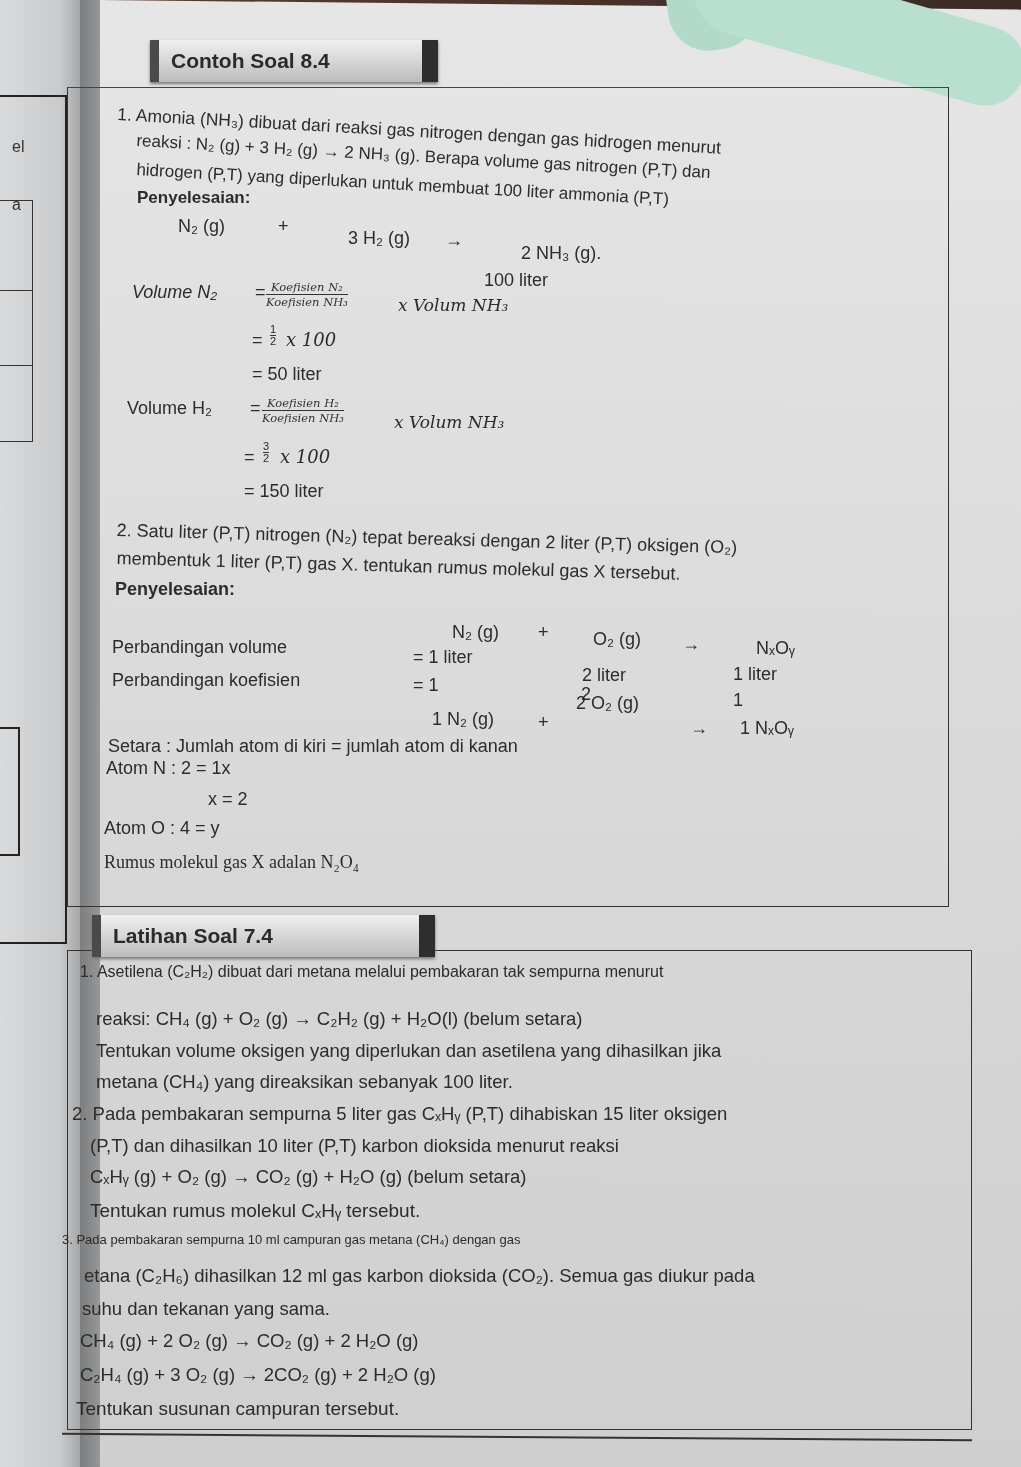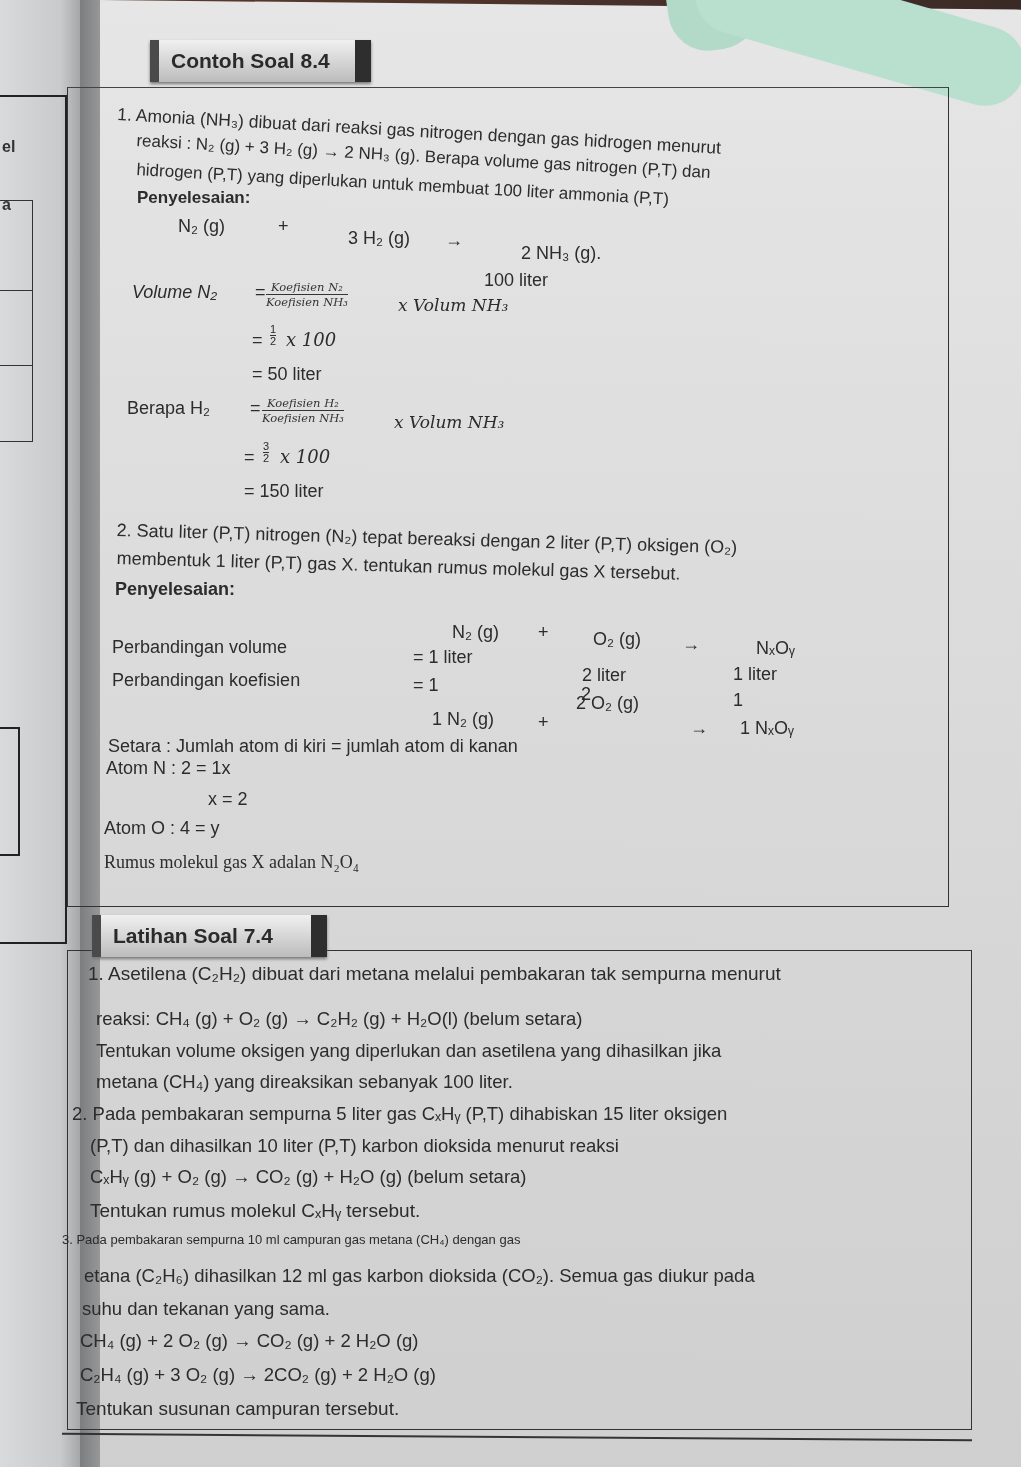--- a/index.html
+++ b/index.html
@@ -1,33 +1,33 @@
 <!DOCTYPE html>
 <html><head>
 <meta charset="utf-8">
 <style>
   html,body{margin:0;padding:0;}
   body{width:1021px;height:1467px;position:relative;overflow:hidden;background:#4a3a34;font-family:"Liberation Sans",sans-serif;color:#2a2a2a;}
   .left-page{position:absolute;left:0;top:0;width:110px;height:1467px;background:linear-gradient(90deg,#d9dadc 0%,#c9cacc 55%,#8d8e90 85%,#6f7072 100%);}
   .left-page .lp-box{position:absolute;left:-10px;top:95px;width:75px;height:845px;border:2px solid #222;border-left:none;}
   .left-page .lp-inner{position:absolute;left:-10px;top:200px;width:42px;height:240px;border:1px solid #333;border-left:none;}
   .left-page .lp-line{position:absolute;left:0;width:33px;height:1px;background:#333;}
-  .left-page .lp-txt{position:absolute;left:2px;font-size:16px;color:#333;font-weight:bold;}
+  .left-page .lp-txt{position:absolute;left:12px;font-size:16px;color:#333;}
   .left-page .lp-box2{position:absolute;left:-10px;top:727px;width:28px;height:125px;border:2px solid #222;border-left:none;}
   .spine{position:absolute;left:80px;top:0;width:38px;height:1467px;background:linear-gradient(90deg,#7c7d7f,#9a9b9d 60%,#c4c5c7);}
   .page{position:absolute;left:100px;top:0;width:921px;height:1467px;background:linear-gradient(180deg,#e6e6e6 0%,#dcdcdc 40%,#d4d4d4 75%,#cfcfcf 100%);transform:skewY(0.6deg);transform-origin:0 0;}
   .clip{position:absolute;left:690px;top:-10px;width:340px;height:80px;border-radius:40px;background:#b9dfcf;transform:rotate(16deg);}
   .clip2{position:absolute;left:668px;top:-30px;width:90px;height:80px;border-radius:0 0 40px 40px;background:#b3dac9;transform:rotate(-8deg);}
   .carpet{position:absolute;left:100px;top:0;width:921px;height:30px;background:linear-gradient(90deg,#5a3a2e,#3a2a26);}
   .box{position:absolute;border:1.5px solid #333;}
   .box1{left:67px;top:87px;width:880px;height:818px;border-top:1.5px solid #444;}
   .box2{left:67px;top:950px;width:903px;height:478px;}
   .tab{position:absolute;height:42px;background:linear-gradient(180deg,#f0f0f0,#bcbcbc);border-left:9px solid #4a4a4a;border-right:16px solid #2e2e2e;box-shadow:0 2px 3px #777;font-weight:bold;font-size:21px;color:#2a2a2a;display:flex;align-items:center;padding-left:12px;box-sizing:border-box;}
-  .tab1{left:150px;top:40px;width:221px;}
-  .tab2{left:92px;top:915px;width:235px;}
+  .tab1{left:150px;top:40px;width:288px;}
+  .tab2{left:92px;top:915px;width:343px;}
   .t{position:absolute;font-size:18px;white-space:nowrap;color:#2c2c2c;}
   .b{font-weight:bold;}
   .frac{position:absolute;font-family:"DejaVu Serif",serif;font-style:italic;font-size:11.5px;text-align:center;color:#333;}
   .frac .num{border-bottom:1.2px solid #333;padding:0 2px;}
   .serif{font-family:"DejaVu Serif",serif;font-style:italic;}
   .smf{position:absolute;font-size:11px;text-align:center;line-height:11px;}
   .bottom-line{position:absolute;left:62px;top:1436px;width:910px;height:2px;background:#333;transform:rotate(0.4deg);}
 </style>
 </head>
 <body>
@@ -71,21 +71,21 @@
 </div>
 <div class="t serif" style="left:398px;top:295px;font-size:17px;">x Volum NH₃</div>
 <div class="t" style="left:252px;top:330px;">=</div>
 <div class="smf" style="left:270px;top:324px;">
   <div style="border-bottom:1px solid #333">1</div>
   <div>2</div>
 </div>
 <div class="t serif" style="left:286px;top:329px;">x 100</div>
 <div class="t" style="left:252px;top:364px;">= 50 liter</div>
 
-<div class="t" style="left:127px;top:398px;">Berapa H₂</div>
+<div class="t" style="left:127px;top:398px;">Volume H₂</div>
 <div class="t" style="left:250px;top:398px;">=</div>
 <div class="frac" style="left:262px;top:396px;">
   <div class="num">Koefisien H₂</div>
   <div>Koefisien NH₃</div>
 </div>
 <div class="t serif" style="left:394px;top:412px;font-size:17px;">x Volum NH₃</div>
 <div class="t" style="left:244px;top:447px;">=</div>
 <div class="smf" style="left:263px;top:441px;">
   <div style="border-bottom:1px solid #333">3</div>
   <div>2</div>
@@ -121,21 +121,21 @@
 
 <div class="t" style="left:108px;top:736px;">Setara : Jumlah atom di kiri = jumlah atom di kanan</div>
 <div class="t" style="left:106px;top:758px;">Atom N :  2  = 1x</div>
 <div class="t" style="left:208px;top:789px;">x = 2</div>
 <div class="t" style="left:104px;top:818px;">Atom O : 4 = y</div>
 <div class="t" style="left:104px;top:852px;font-family:Liberation Serif, serif;">Rumus molekul gas X adalan N₂O₄</div>
 
 <div class="box box2"></div>
 <div class="tab tab2">Latihan Soal  7.4</div>
 
-<div class="t" style="left:80px;top:963px;font-size:19px;padding-left:8px;">1. Asetilena (C₂H₂) dibuat dari metana melalui pembakaran tak sempurna menurut</div>
+<div class="t" style="left:80px;top:963px;font-size:16px;">1. Asetilena (C₂H₂) dibuat dari metana melalui pembakaran tak sempurna menurut</div>
 <div class="t" style="left:96px;top:1008px;font-size:18.5px;">reaksi: CH₄ (g) + O₂ (g) → C₂H₂ (g) + H₂O(l)  (belum setara)</div>
 <div class="t" style="left:96px;top:1040px;font-size:18.5px;">Tentukan volume oksigen yang diperlukan dan asetilena yang dihasilkan jika</div>
 <div class="t" style="left:96px;top:1071px;font-size:18.5px;">metana (CH₄) yang direaksikan sebanyak 100 liter.</div>
 
 <div class="t" style="left:72px;top:1103px;font-size:18.5px;">2. Pada pembakaran sempurna  5 liter gas CₓHᵧ (P,T) dihabiskan 15 liter oksigen</div>
 <div class="t" style="left:90px;top:1135px;font-size:18.5px;">(P,T) dan dihasilkan 10 liter (P,T) karbon dioksida menurut reaksi</div>
 <div class="t" style="left:90px;top:1166px;font-size:18.5px;">CₓHᵧ (g) + O₂ (g) → CO₂ (g) + H₂O (g) (belum setara)</div>
 <div class="t" style="left:90px;top:1200px;font-size:19px;">Tentukan rumus molekul CₓHᵧ tersebut.</div>
 
 <div class="t" style="left:62px;top:1232px;font-size:13px;">3. Pada pembakaran sempurna 10 ml campuran gas metana (CH₄) dengan gas</div>

